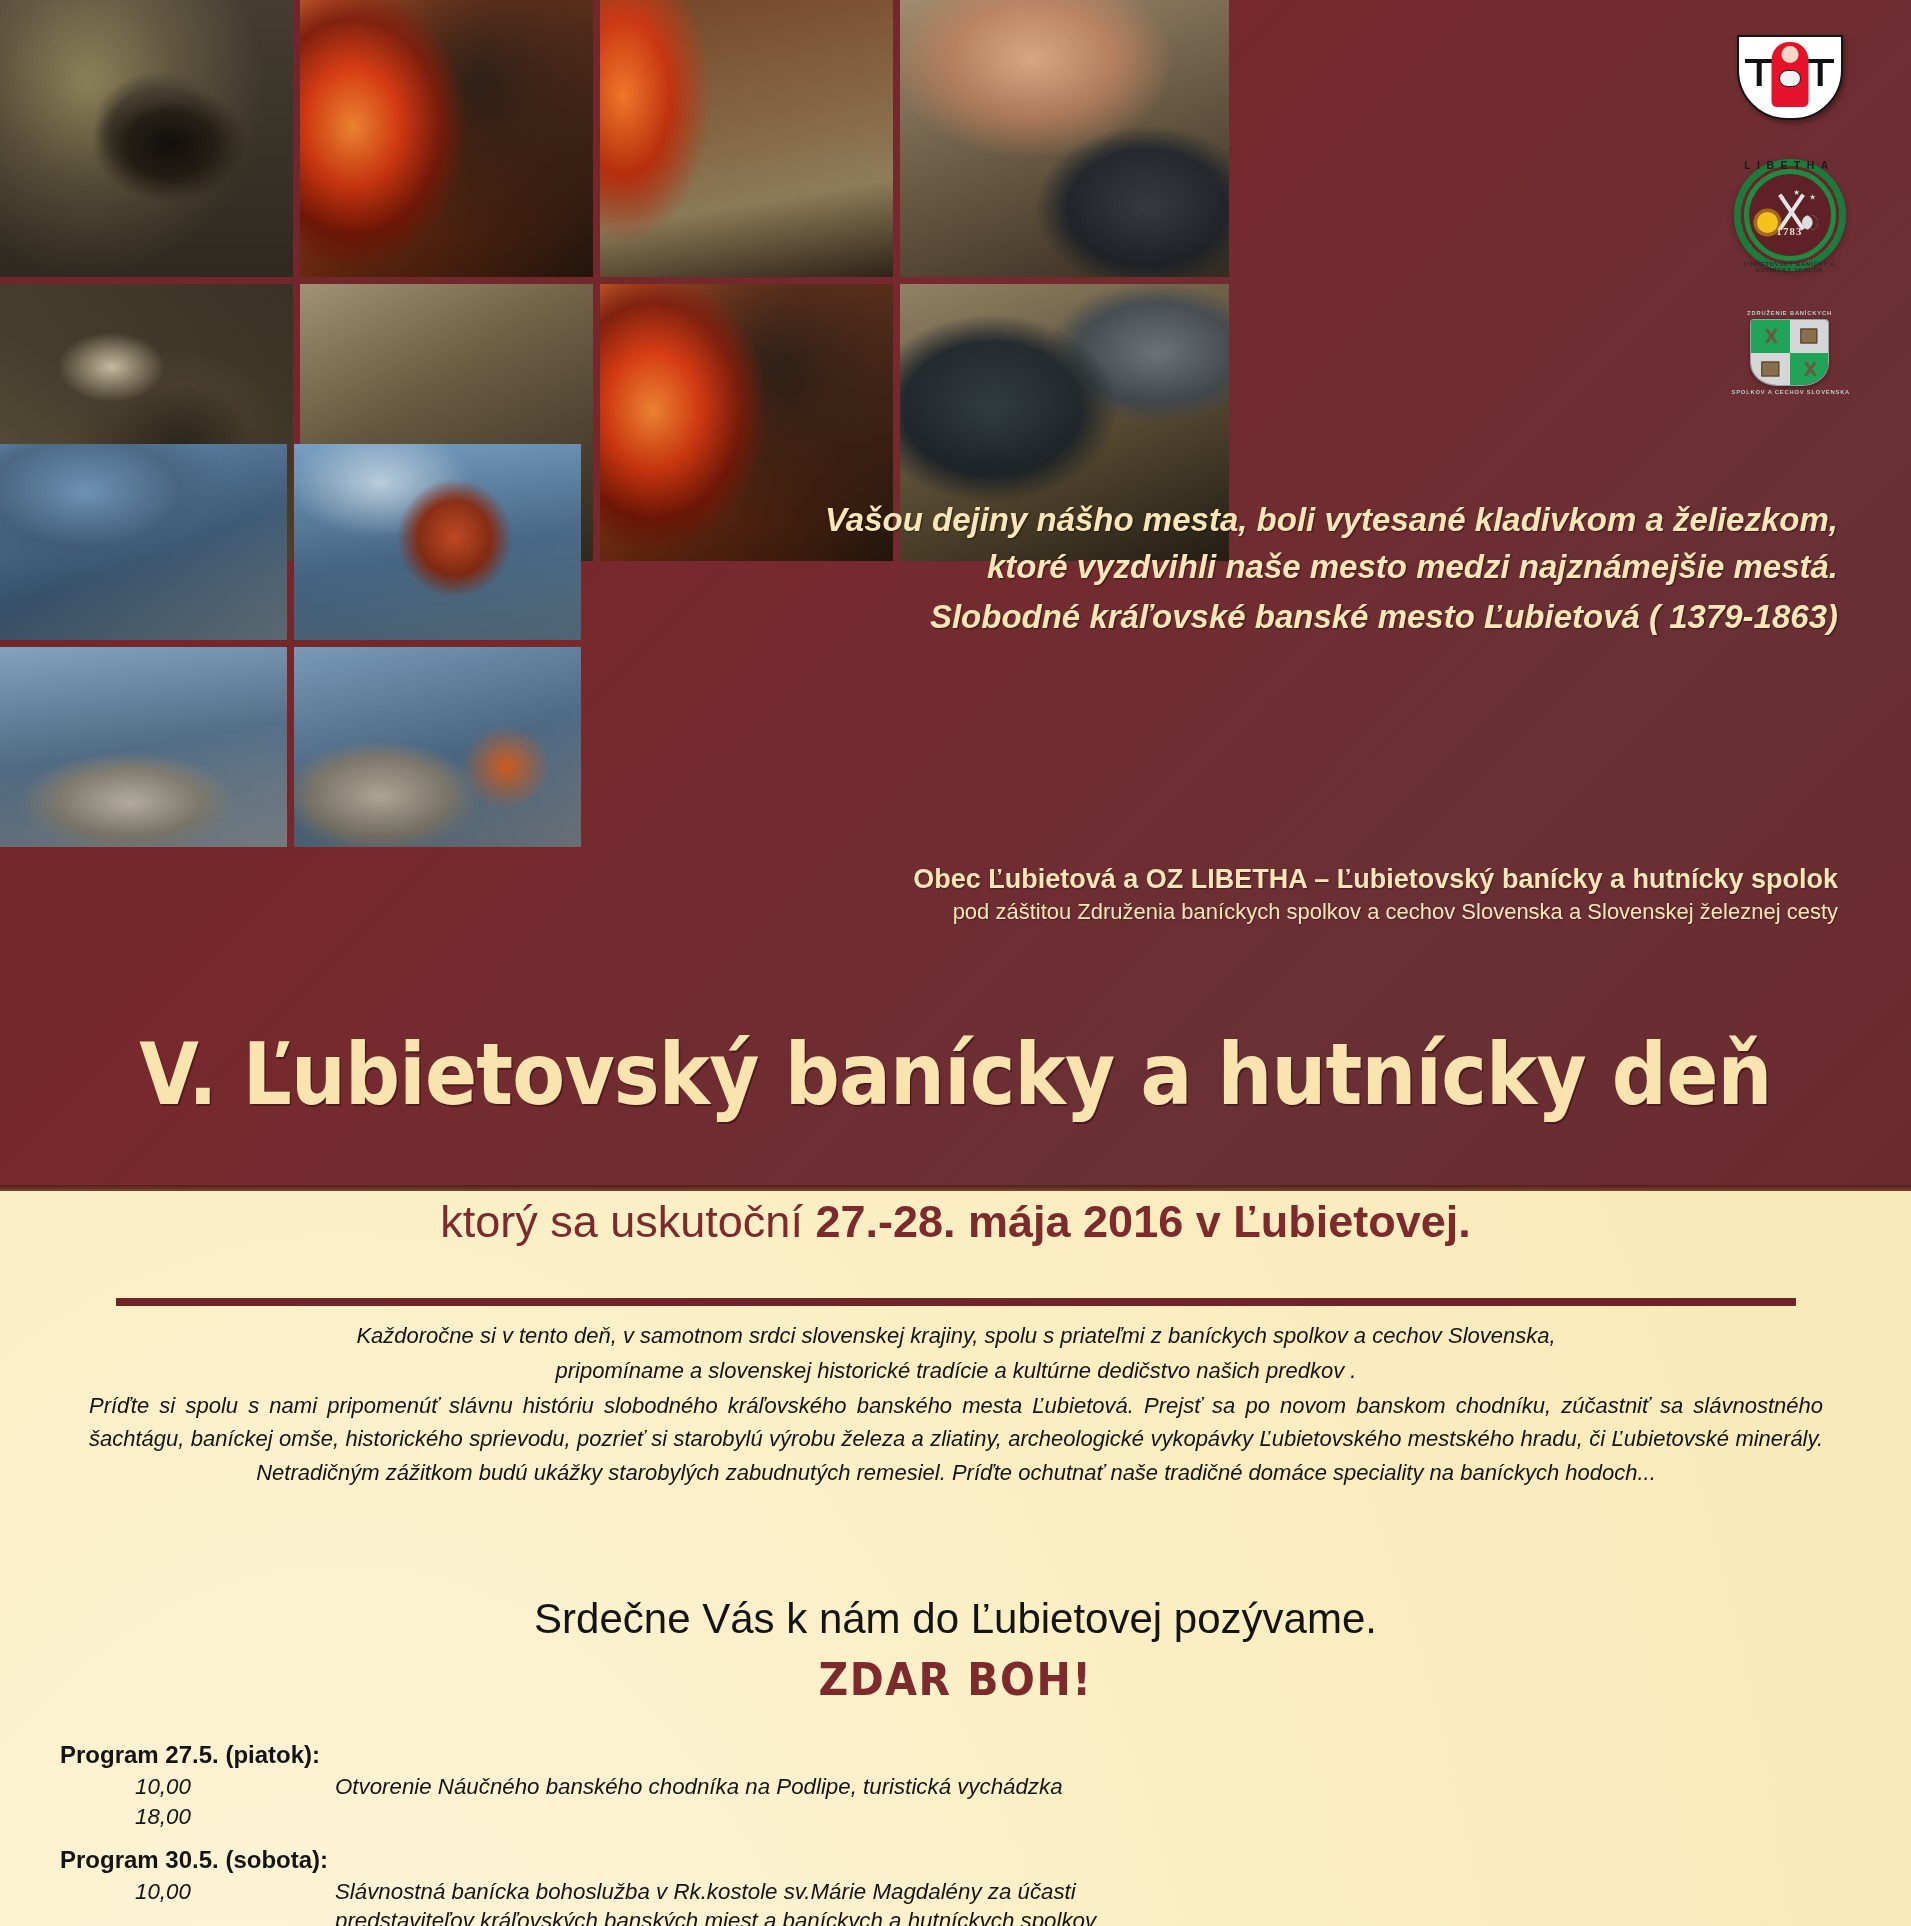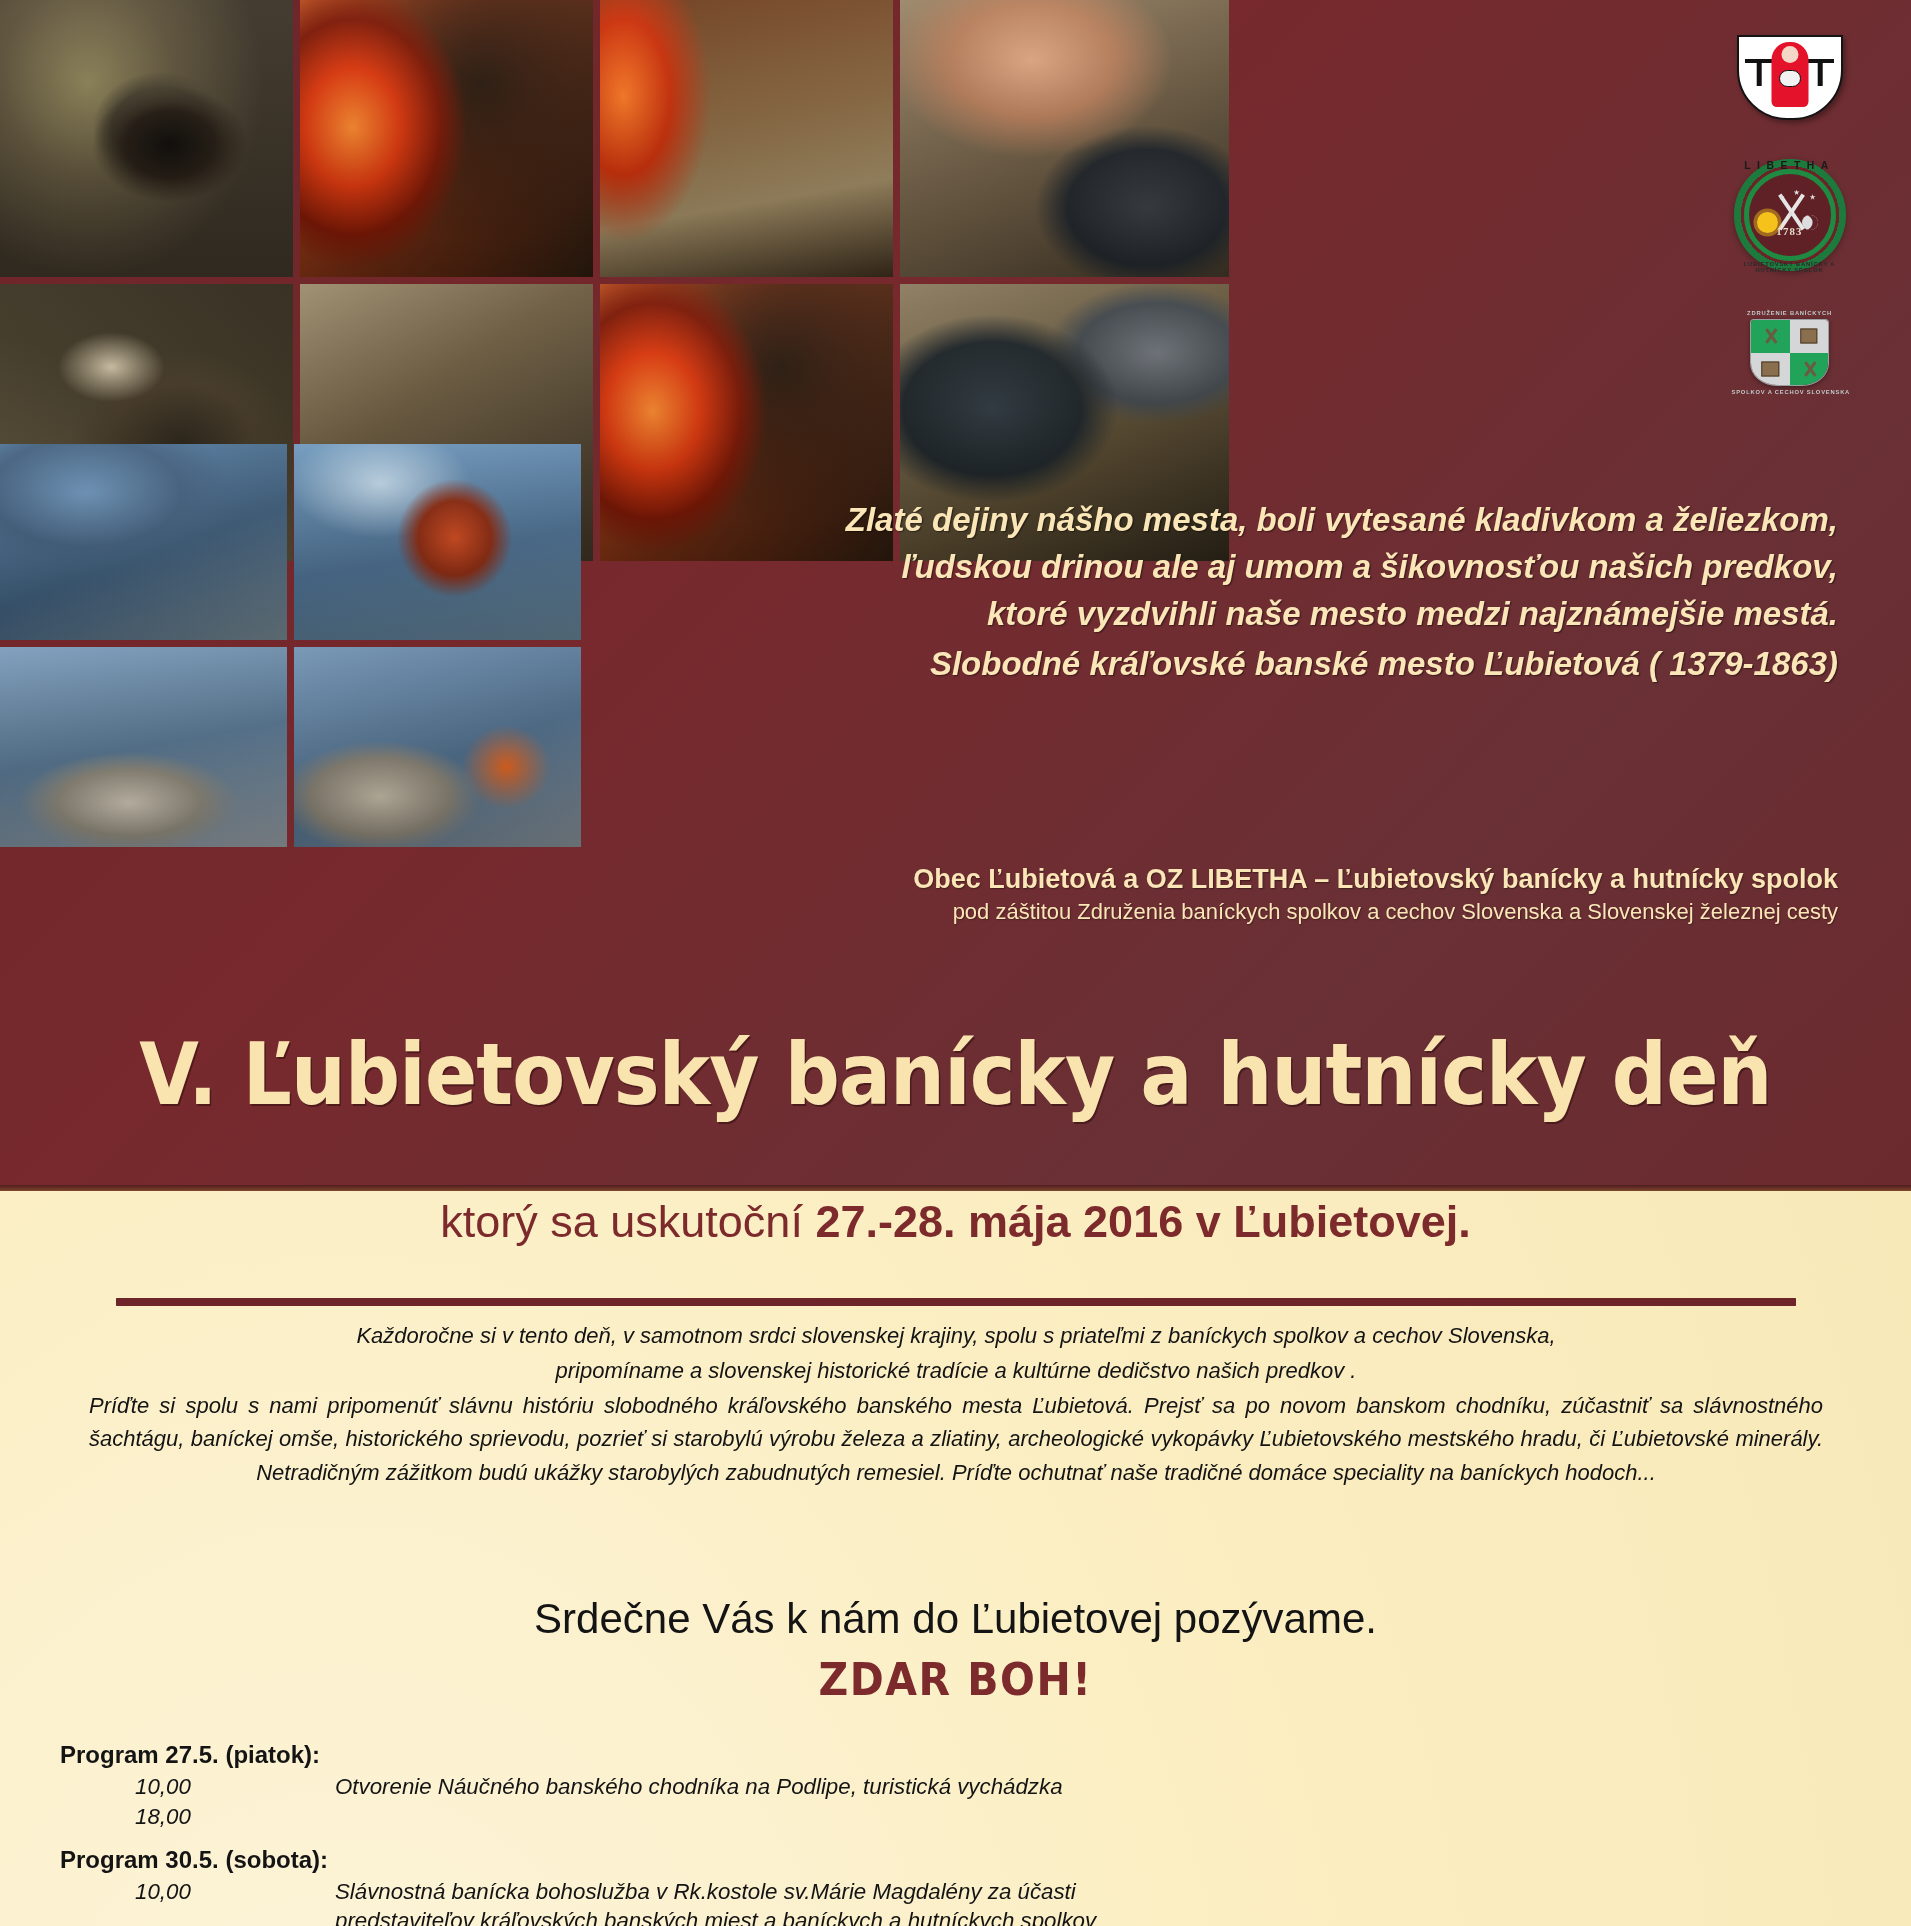--- a/index.html
+++ b/index.html
@@ -404,22 +404,21 @@
               <i></i>
               <i></i>
             </div>
           </div>
       </div>
       <div class="ribbon">SPOLKOV A CECHOV SLOVENSKA</div>
     </div>
   </div>
 
   <div class="quote">
-    <div>Zlaté dejiny nášho mesta, boli vytesané kladivkom a želiezkom,</div>
-    <div>ľudskou drinou ale aj umom a šikovnosťou našich predkov,</div>
+    <div>Vašou dejiny nášho mesta, boli vytesané kladivkom a želiezkom,</div>
     <div>ktoré vyzdvihli naše mesto medzi najznámejšie mestá.</div>
     <div class="last">Slobodné kráľovské banské mesto Ľubietová ( 1379-1863)</div>
   </div>
 
   <div class="orgline">
     <div class="l1">Obec Ľubietová a OZ LIBETHA – Ľubietovský banícky a hutnícky spolok</div>
     <div class="l2">pod záštitou Združenia baníckych spolkov a cechov Slovenska a  Slovenskej železnej cesty</div>
   </div>
 
   <div class="big-title">V. Ľubietovský banícky a hutnícky deň</div>

